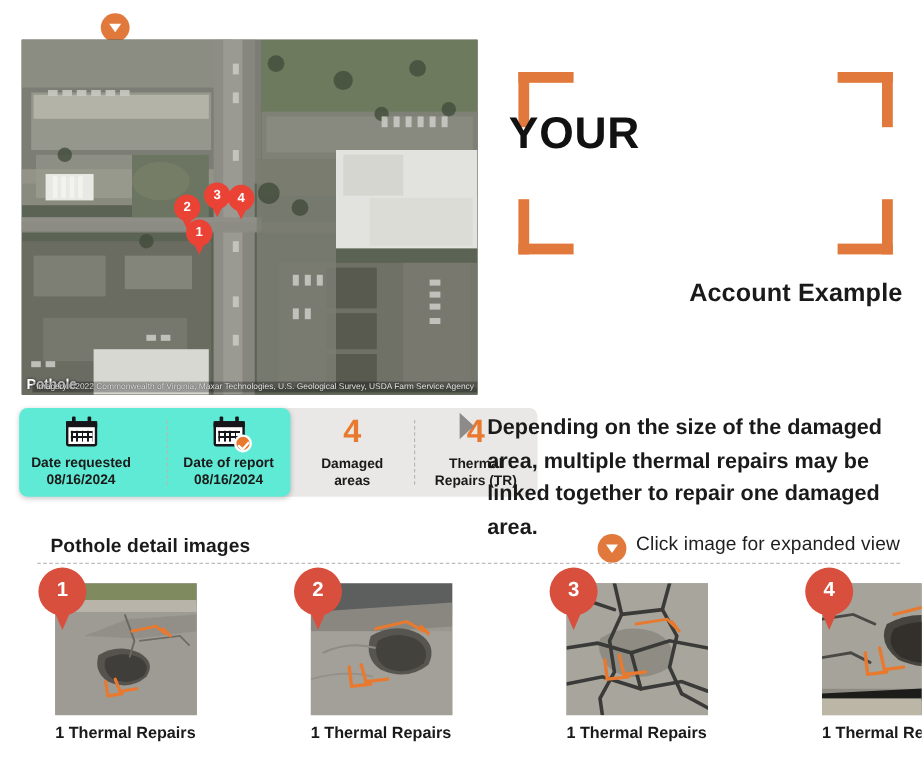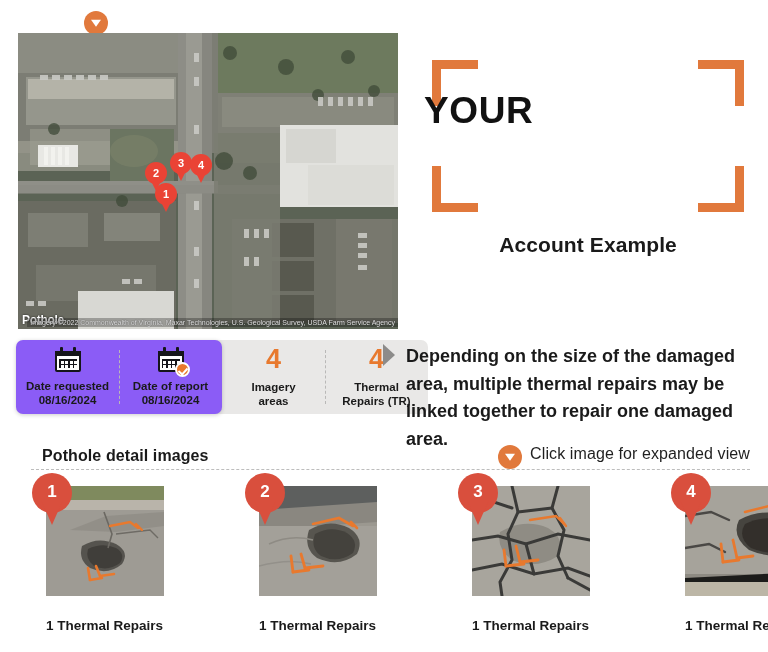--- a/index.html
+++ b/index.html
@@ -82,29 +82,29 @@
   .brk.tr { right: 8px; top: 8px;  border-right: 9px solid #E1793C; border-top: 9px solid #E1793C; }
   .brk.bl { left: 8px;  bottom: 8px; border-left: 9px solid #E1793C; border-bottom: 9px solid #E1793C; }
   .brk.br { right: 8px; bottom: 8px; border-right: 9px solid #E1793C; border-bottom: 9px solid #E1793C; }
   .report-title {
     position: absolute; left: 0; right: 0; top: 26px;
     text-align: left; font-size: 37px; font-weight: 700;
     line-height: 1.12; letter-spacing: .6px; color: #111; margin-top: 12px;
   }
 
   .acct { position: absolute; left: 424px; top: 233px; width: 328px; text-align: center; }
-  .acct-name { font-size: 21px; font-weight: 700; letter-spacing: .1px; }
+  .acct-name { font-size: 21px; font-weight: 700; letter-spacing: .1px; text-align: right; }
   .acct-line { font-size: 17px; font-weight: 400; margin-top: 6px; letter-spacing: .1px; }
 
   
   .stats { position: absolute; left: 16px; top: 340px; height: 74px; display: flex; }
   .stats-white {
-    background: #8b5cf6; border-radius: 7px;
+    background: #5eead4; border-radius: 7px;
     box-shadow: 0 1px 4px rgba(0,0,0,.20);
-    display: flex; position: relative; z-index: 2;
+    display: flex; position: relative; z-index: 2; gap: 20px;
   }
   .stats-gray {
     background: #e9e8e7; border-radius: 0 7px 7px 0;
     display: flex; position: relative; margin-left: -7px; padding-left: 7px;
   }
   .scell {
     width: 103px; height: 74px;
     display: flex; flex-direction: column;
     align-items: center; justify-content: center;
     position: relative; padding: 0 4px;
@@ -175,21 +175,21 @@
     border-top: 1.6px dashed #bdbdbd;
   }
 
   .thumbs { position: absolute; left: 46px; top: 486px; display: flex; gap: 95px; }
   .thumb { position: relative; width: 118px; }
   .thumb .photo {
     width: 118px; height: 110px; position: relative; overflow: hidden;
     background: #9a968f;
   }
   .thumb .cap {
-    margin-top: 22px; font-size: 13.5px; font-weight: 700;
+    margin-top: 7px; font-size: 13.5px; font-weight: 700;
     color: #1a1a1a; white-space: nowrap;
   }
   .tpin {
     position: absolute; left: -14px; top: -13px;
     width: 40px; height: 52px; z-index: 3;
   }
   .tpin .head {
     position: absolute; left: 0; top: 0; width: 40px; height: 40px;
     border-radius: 50%; background: #D94F3D;
   }
@@ -370,21 +370,21 @@
         <span class="lbl">
           <span>Date of report</span><br>
           <span>08/16/2024</span>
         </span>
       </div>
     </div>
     <div class="stats-gray">
       <div class="scell">
         <span class="big">4</span>
         <span class="lbl">
-          <span>Imagery</span><br>
+          <span>Damaged</span><br>
           <span>areas</span>
         </span>
       </div>
       <div class="scell">
         <span class="big">4</span>
         <span class="lbl">
           <span>Thermal</span><br>
           <span>Repairs (TR)</span>
         </span>
       </div>

